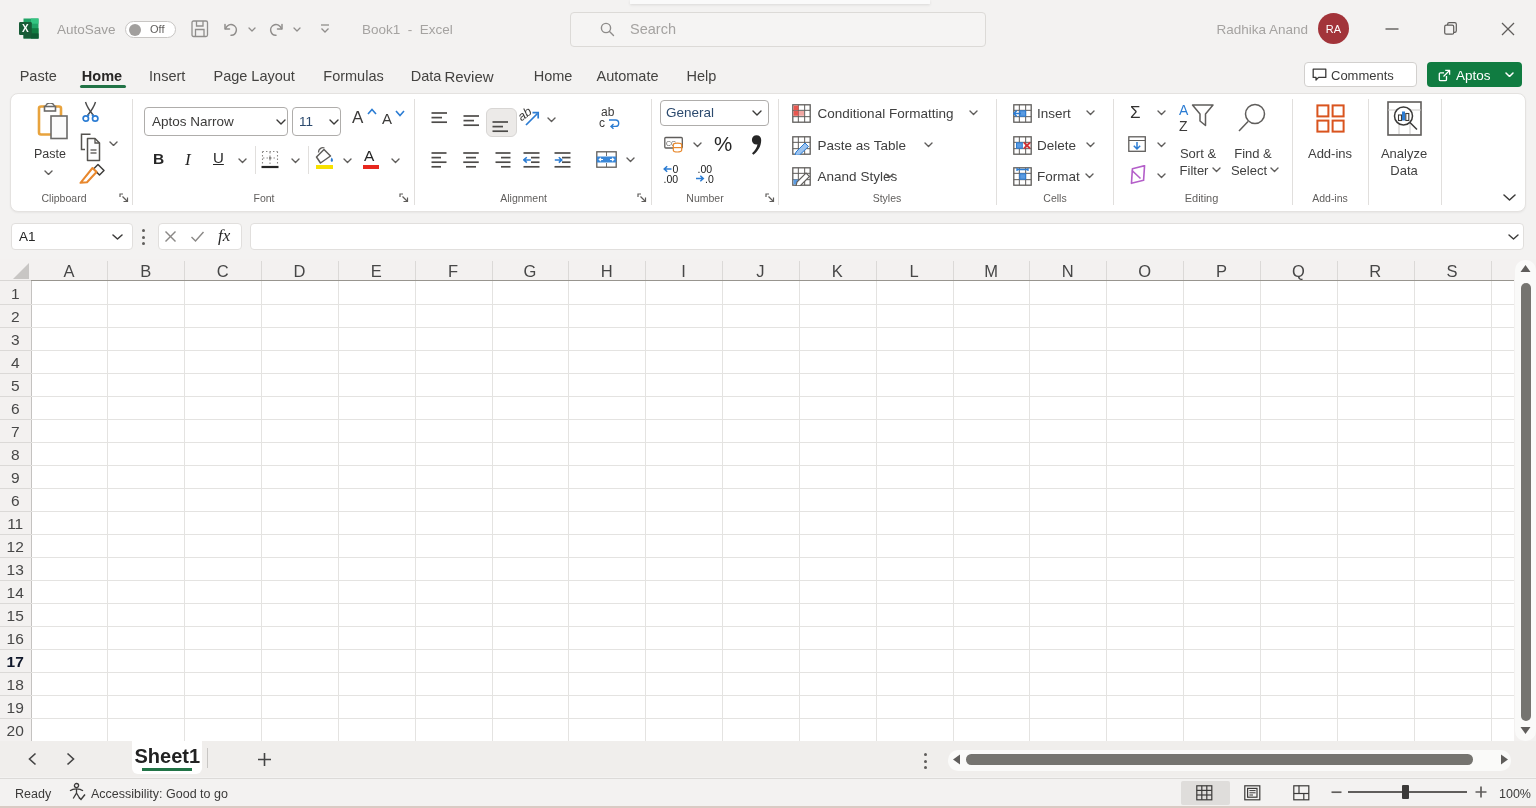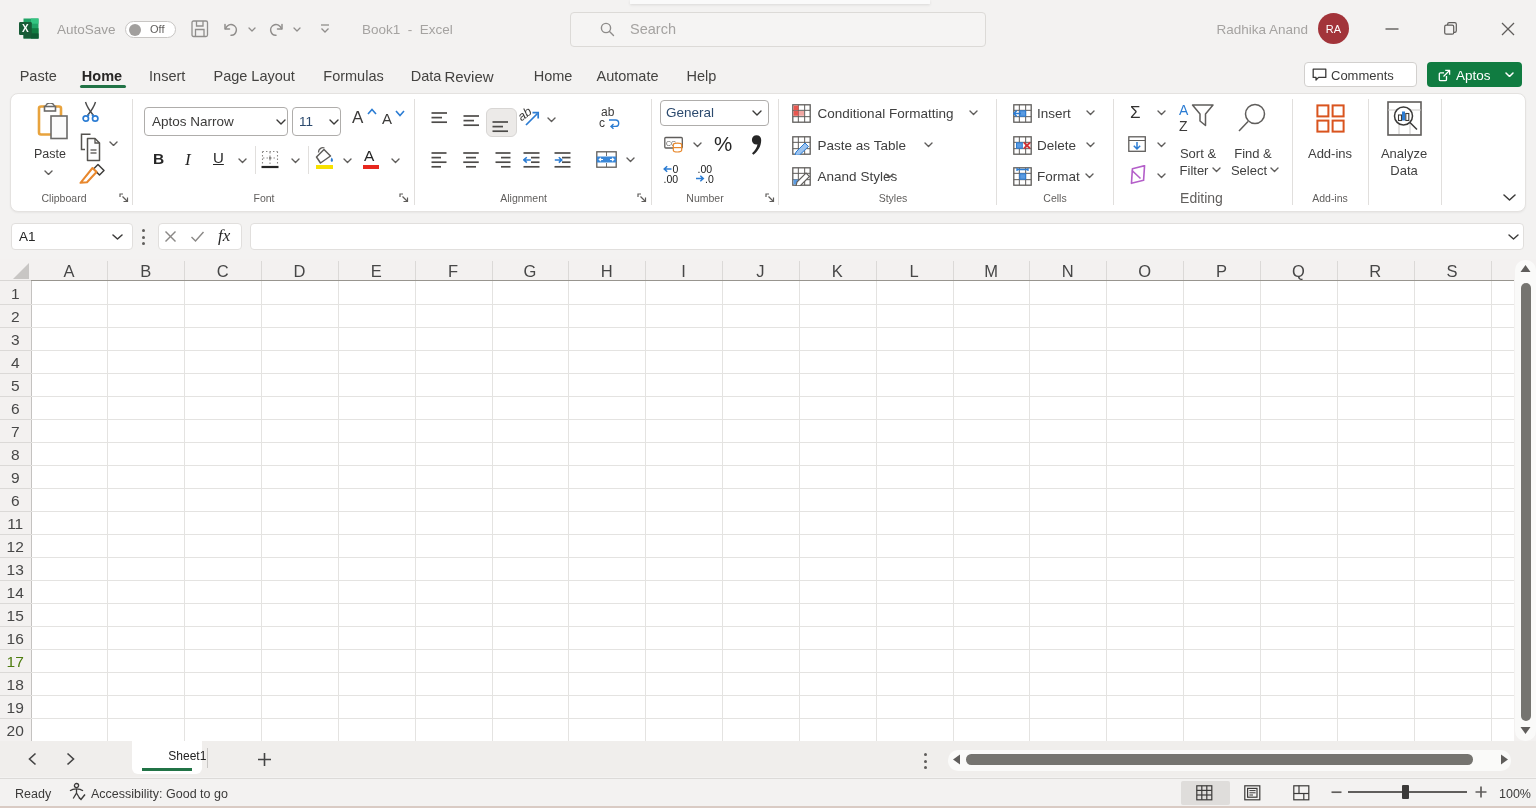--- a/index.html
+++ b/index.html
@@ -464,21 +464,21 @@
 <rect x="1.5" y="12.5" width="5" height="5" fill="#5a9be2"></rect>
         <path d="M5 15 L14 6 L17.5 9.5 L8.5 18.5 L4 19 Z" fill="#fff" stroke="#5f5d5b" stroke-width="1.1"></path>
       </svg>
     </div>
 <div style="position:absolute;left:817.6px;top:169px;font-size:13.5px;color:#404040;font-weight:400;white-space:nowrap;line-height:16.2px;">Anand Styles</div>
 <div style="position:absolute;left:884.5px;top:173.25px;width:9px;height:5.5px;">
       <svg width="9" height="5.5" viewBox="0 0 9 5.5" style="display:block">
         <path d="M1 1 L4.5 4.5 L8 1" fill="none" stroke="#5f5d5b" stroke-width="1.4" stroke-linecap="round" stroke-linejoin="round"></path>
       </svg>
     </div>
-<div style="position:absolute;left:887px;transform:translateX(-50%);top:192px;font-size:10.5px;color:#605e5c;font-weight:400;white-space:nowrap;line-height:12.6px;margin-left:6px;">Styles</div>
+<div style="position:absolute;left:887px;transform:translateX(-50%);top:192px;font-size:10.5px;color:#605e5c;font-weight:400;white-space:nowrap;line-height:12.6px;">Styles</div>
 <div style="position:absolute;left:1012.6px;top:103.5px;width:19px;height:19px;">
       <svg width="19" height="19" viewBox="0 0 19 19" style="display:block">
 <rect x="0.8" y="0.8" width="17.4" height="17.4" fill="none" stroke="#5f5d5b" stroke-width="1.3"></rect>
 <line x1="0.8" y1="6.333333333333333" x2="18.2" y2="6.333333333333333" stroke="#5f5d5b" stroke-width="1"></line>
 <line x1="0.8" y1="12.666666666666666" x2="18.2" y2="12.666666666666666" stroke="#5f5d5b" stroke-width="1"></line>
 <line x1="6.333333333333333" y1="0.8" x2="6.333333333333333" y2="18.2" stroke="#5f5d5b" stroke-width="1"></line>
 <line x1="12.666666666666666" y1="0.8" x2="12.666666666666666" y2="18.2" stroke="#5f5d5b" stroke-width="1"></line>
 <rect x="6.8" y="6.8" width="5.8" height="5.4" fill="#5a9be2" stroke="#2b7cd3" stroke-width="1"></rect>
         <path d="M8 9.5 H1 M3.8 6.5 L0.8 9.5 L3.8 12.5" fill="none" stroke="#2b7cd3" stroke-width="1.6"></path>
       </svg>
@@ -573,21 +573,21 @@
 <line x1="11" y1="18.5" x2="2" y2="28" stroke="#5f5d5b" stroke-width="1.5"></line>
 </svg>
     </div>
 <div style="position:absolute;left:1253px;transform:translateX(-50%);top:145.5px;font-size:13px;color:#404040;font-weight:400;white-space:nowrap;line-height:15.6px;">Find &amp;</div>
 <div style="position:absolute;left:1249px;transform:translateX(-50%);top:163px;font-size:13px;color:#404040;font-weight:400;white-space:nowrap;line-height:15.6px;">Select</div>
 <div style="position:absolute;left:1269.5px;top:167.25px;width:9px;height:5.5px;">
       <svg width="9" height="5.5" viewBox="0 0 9 5.5" style="display:block">
         <path d="M1 1 L4.5 4.5 L8 1" fill="none" stroke="#5f5d5b" stroke-width="1.4" stroke-linecap="round" stroke-linejoin="round"></path>
       </svg>
     </div>
-<div style="position:absolute;left:1201.5px;transform:translateX(-50%);top:192px;font-size:14px;color:#605e5c;font-weight:400;white-space:nowrap;line-height:12.6px;">Editing</div>
+<div style="position:absolute;left:1201.5px;transform:translateX(-50%);top:192px;font-size:11px;color:#605e5c;font-weight:400;white-space:nowrap;line-height:12.6px;">Editing</div>
 <div style="position:absolute;left:1316px;top:104px;width:29px;height:29px;">
       <svg width="29" height="29" viewBox="0 0 29 29" style="display:block">
 <g fill="none" stroke="#d9541e" stroke-width="2">
 <rect x="1.4" y="1.4" width="11" height="11"></rect>
 <rect x="16.6" y="1.4" width="11" height="11"></rect>
 <rect x="1.4" y="16.6" width="11" height="11"></rect>
 <rect x="16.6" y="16.6" width="11" height="11"></rect>
 </g>
 </svg>
     </div>
@@ -710,21 +710,21 @@
 <div style="position:absolute;left:15.2px;transform:translateX(-50%);top:538.0999999999999px;font-size:15.5px;color:#474747;font-weight:400;white-space:nowrap;line-height:18.6px;">12</div>
 <div style="position:absolute;left:0px;top:534.3px;width:30.5px;height:1px;background:#dbd9d7;"></div>
 <div style="position:absolute;left:15.2px;transform:translateX(-50%);top:561.0999999999999px;font-size:15.5px;color:#474747;font-weight:400;white-space:nowrap;line-height:18.6px;">13</div>
 <div style="position:absolute;left:0px;top:557.3px;width:30.5px;height:1px;background:#dbd9d7;"></div>
 <div style="position:absolute;left:15.2px;transform:translateX(-50%);top:584.0999999999999px;font-size:15.5px;color:#474747;font-weight:400;white-space:nowrap;line-height:18.6px;">14</div>
 <div style="position:absolute;left:0px;top:580.3px;width:30.5px;height:1px;background:#dbd9d7;"></div>
 <div style="position:absolute;left:15.2px;transform:translateX(-50%);top:607.0999999999999px;font-size:15.5px;color:#474747;font-weight:400;white-space:nowrap;line-height:18.6px;">15</div>
 <div style="position:absolute;left:0px;top:603.3px;width:30.5px;height:1px;background:#dbd9d7;"></div>
 <div style="position:absolute;left:15.2px;transform:translateX(-50%);top:630.0999999999999px;font-size:15.5px;color:#474747;font-weight:400;white-space:nowrap;line-height:18.6px;">16</div>
 <div style="position:absolute;left:0px;top:626.3px;width:30.5px;height:1px;background:#dbd9d7;"></div>
-<div style="position:absolute;left:15.2px;transform:translateX(-50%);top:653.0999999999999px;font-size:15.5px;color:#4d7c0f;font-weight:400;white-space:nowrap;line-height:18.6px;">17</div>
+<div style="position:absolute;left:15.2px;transform:translateX(-50%);top:653.0999999999999px;font-size:15.5px;color:#0f172a;font-weight:700;white-space:nowrap;line-height:18.6px;">17</div>
 <div style="position:absolute;left:0px;top:649.3px;width:30.5px;height:1px;background:#dbd9d7;"></div>
 <div style="position:absolute;left:15.2px;transform:translateX(-50%);top:676.0999999999999px;font-size:15.5px;color:#474747;font-weight:400;white-space:nowrap;line-height:18.6px;">18</div>
 <div style="position:absolute;left:0px;top:672.3px;width:30.5px;height:1px;background:#dbd9d7;"></div>
 <div style="position:absolute;left:15.2px;transform:translateX(-50%);top:699.0999999999999px;font-size:15.5px;color:#474747;font-weight:400;white-space:nowrap;line-height:18.6px;">19</div>
 <div style="position:absolute;left:0px;top:695.3px;width:30.5px;height:1px;background:#dbd9d7;"></div>
 <div style="position:absolute;left:15.2px;transform:translateX(-50%);top:722.0999999999999px;font-size:15.5px;color:#474747;font-weight:400;white-space:nowrap;line-height:18.6px;">20</div>
 <div style="position:absolute;left:0px;top:718.3px;width:30.5px;height:1px;background:#dbd9d7;"></div>
 <div style="position:absolute;left:30.5px;top:281.3px;width:1px;height:459.99999999999994px;background:#c4c2c0;"></div>
 <div style="position:absolute;left:107.3px;top:281.3px;width:1px;height:460.0px;background:#e4e3e1;"></div>
 <div style="position:absolute;left:184.2px;top:281.3px;width:1px;height:460.0px;background:#e4e3e1;"></div>
@@ -782,21 +782,21 @@
       <svg width="11" height="14" viewBox="0 0 11 14" style="display:block">
         <path d="M8.5 1.5 L2.5 7 L8.5 12.5" fill="none" stroke="#444" stroke-width="1.6"></path>
       </svg>
     </div>
 <div style="position:absolute;left:65px;top:752px;width:11px;height:14px;">
       <svg width="11" height="14" viewBox="0 0 11 14" style="display:block">
         <path d="M2.5 1.5 L8.5 7 L2.5 12.5" fill="none" stroke="#444" stroke-width="1.6"></path>
       </svg>
     </div>
 <div style="position:absolute;left:131.6px;top:741.3px;width:70.8px;height:32.7px;background:#fff;border-radius:0 0 6px 6px;"></div>
-<div style="position:absolute;left:167.3px;transform:translateX(-50%);top:746.8px;font-size:12px;color:#222;font-weight:400;white-space:nowrap;line-height:19.2px;margin-left:20px;">Sheet1</div>
+<div style="position:absolute;left:167.3px;transform:translateX(-50%);top:746.8px;font-size:20px;color:#222;font-weight:700;white-space:nowrap;line-height:19.2px;">Sheet1</div>
 <div style="position:absolute;left:142px;top:768px;width:50px;height:3.2px;background:#217346;"></div>
 <div style="position:absolute;left:206.9px;top:748px;width:1px;height:20px;background:#c8c6c4;"></div>
 <div style="position:absolute;left:257px;top:752px;width:15px;height:15px;">
       <svg width="15" height="15" viewBox="0 0 15 15" style="display:block">
         <path d="M7.5 1 V14 M1 7.5 H14" stroke="#444" stroke-width="1.6"></path>
       </svg>
     </div>
 <div style="position:absolute;left:924px;top:753px;width:3px;height:3px;border-radius:50%;background:#5f5d5b;"></div>
 <div style="position:absolute;left:924px;top:759.5px;width:3px;height:3px;border-radius:50%;background:#5f5d5b;"></div>
 <div style="position:absolute;left:924px;top:766px;width:3px;height:3px;border-radius:50%;background:#5f5d5b;"></div>

